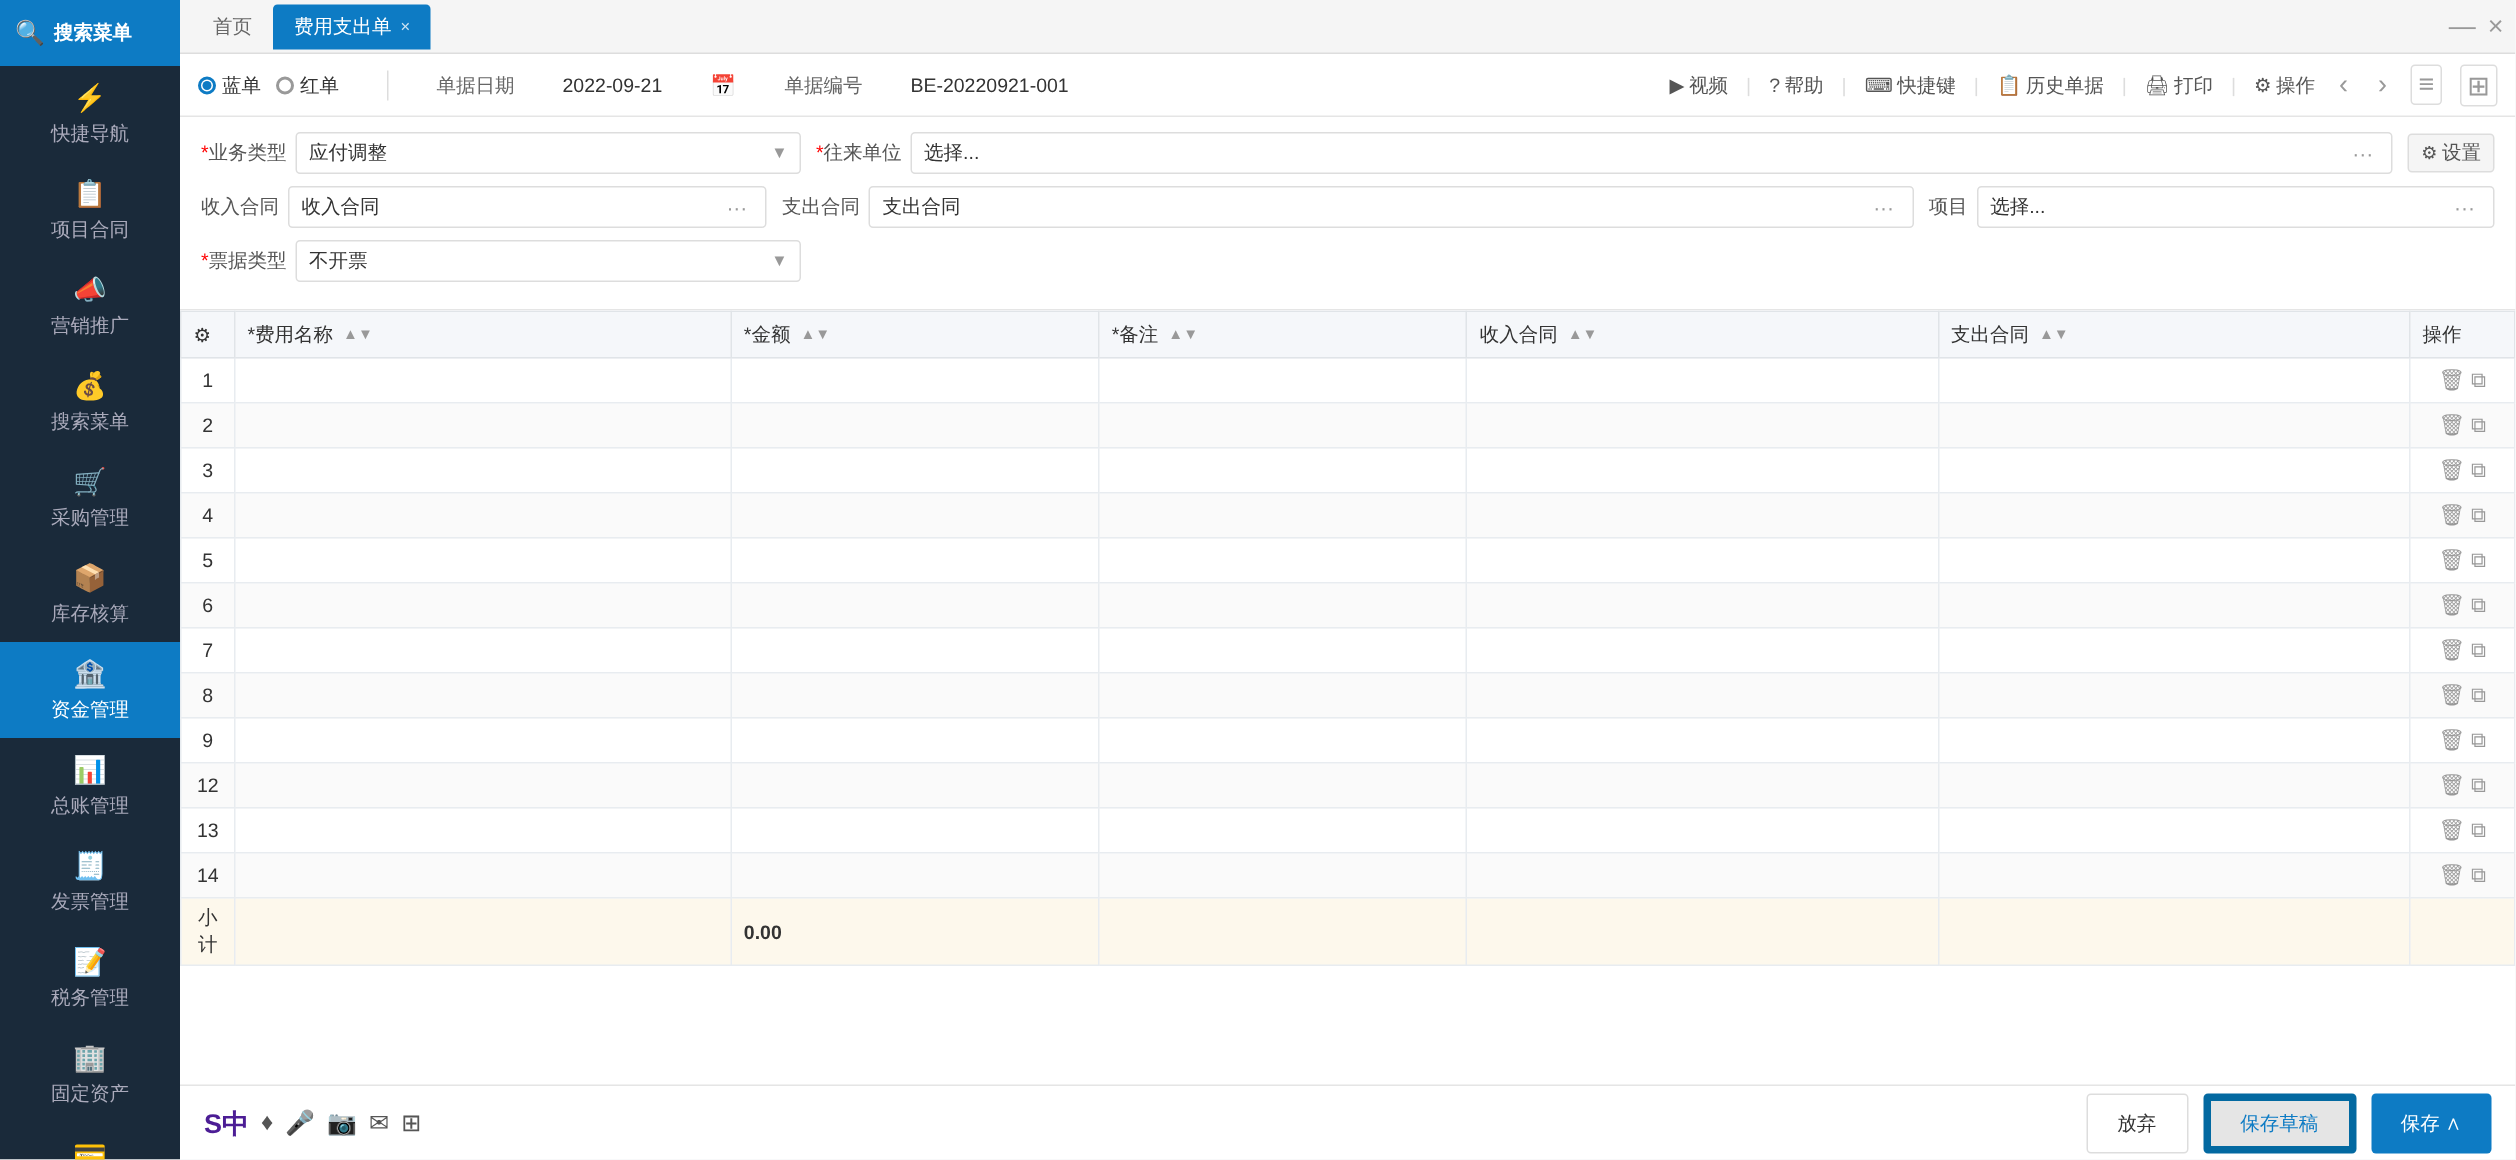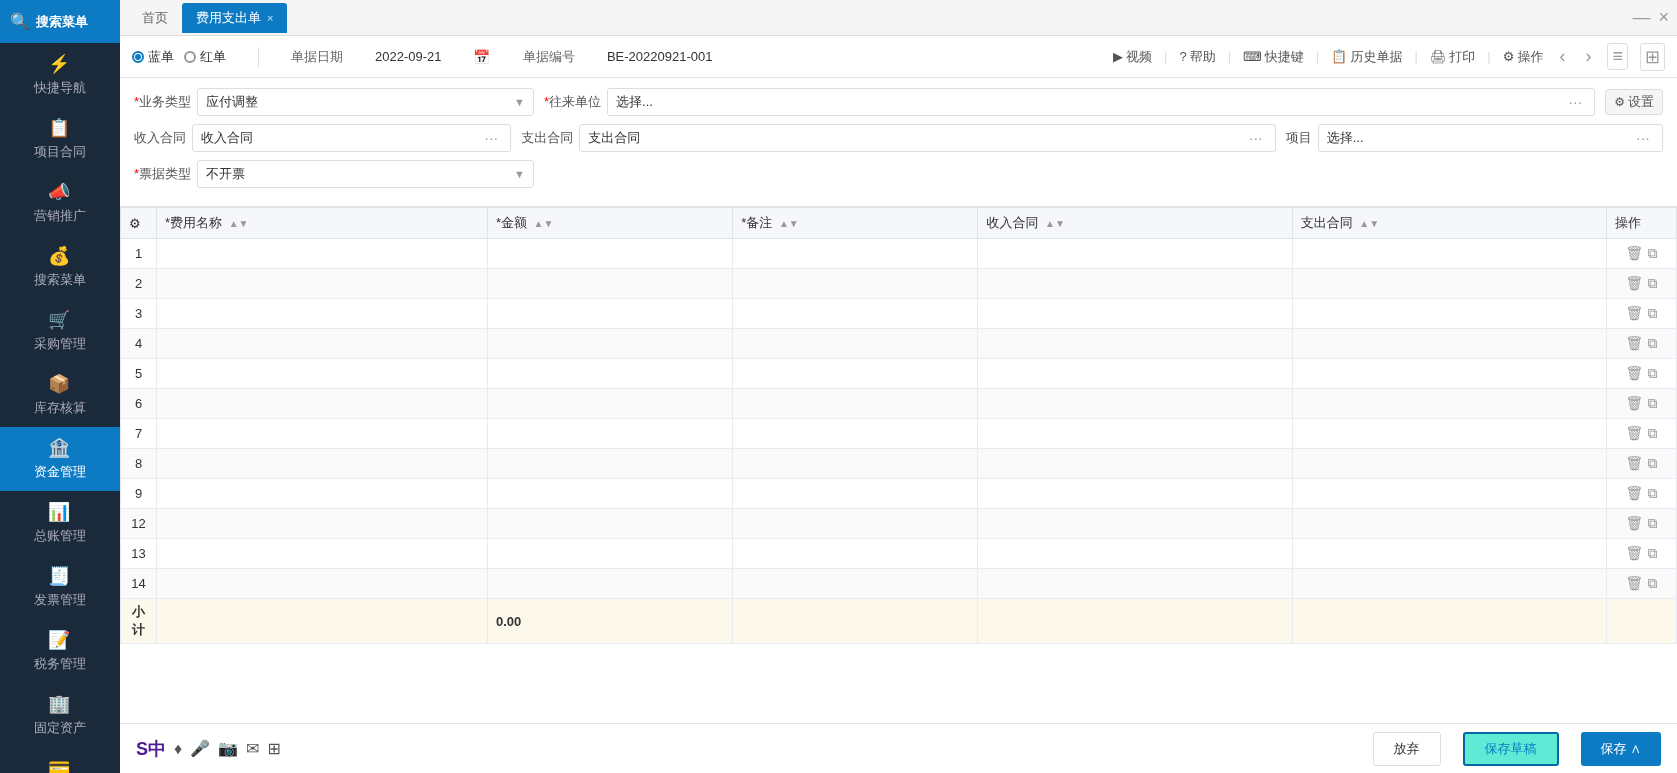--- a/index.html
+++ b/index.html
@@ -52,32 +52,32 @@
 
     
     .table-container { flex: 1; overflow-y: auto; background: white; }
     .data-table { width: 100%; border-collapse: collapse; }
     .data-table th { background: #f5f7fa; border: 1px solid #e0e4e8; padding: 6px 8px; text-align: left; font-weight: normal; color: #333; white-space: nowrap; font-size: 13px; }
     .data-table th .sort-icons { color: #999; font-size: 10px; display: inline-flex; flex-direction: column; margin-left: 3px; line-height: 1; vertical-align: middle; }
     .data-table td { border: 1px solid #e8ecf0; padding: 4px 8px; height: 30px; color: #333; font-size: 13px; }
     .data-table tr:nth-child(even) td { background: #fafafa; }
     .row-num { width: 36px; text-align: center; color: #999; font-size: 12px; }
     .col-ops { width: 70px; text-align: center; }
-    .subtotal-row td { background: #fdf8ec !important; font-weight: 700; }
+    .subtotal-row td { background: #fdf8ec !important; font-weight: 400; }
     .op-icons { display: flex; gap: 4px; justify-content: center; }
     .op-icon { cursor: pointer; color: #999; font-size: 14px; }
     .col-settings { width: 36px; text-align: center; cursor: pointer; color: #666; }
 
     
     .footer { background: white; border-top: 1px solid #e5e5e5; padding: 8px 16px; display: flex; justify-content: space-between; align-items: center; flex-shrink: 0; height: 50px; }
     .footer-icons { display: flex; gap: 8px; align-items: center; }
-    .footer-actions { display: flex; gap: 22px; }
+    .footer-actions { display: flex; gap: 10px; }
     .btn { padding: 6px 20px; border-radius: 3px; cursor: pointer; font-size: 13px; border: none; }
     .btn-default { background: white; border: 1px solid #ddd; color: #333; }
-    .btn-secondary { background: #5eead4; border: 2px solid #0369a1; color: #0d7bc4; text-align: center; }
+    .btn-secondary { background: #e5e5e5; border: 5px solid #0369a1; color: #0d7bc4; text-align: center; }
     .btn-primary { background: #0d7bc4; color: white; }
     .brand-logo { color: #4c1d95; font-weight: bold; font-size: 18px; }
 
     .settings-btn { background: #f5f5f5; border: 1px solid #ddd; border-radius: 3px; padding: 3px 8px; cursor: pointer; color: #555; font-size: 12px; display: flex; align-items: center; gap: 3px; }
   </style>
 </head>
 <body>
 
 <div class="sidebar">
   <div class="sidebar-top">

